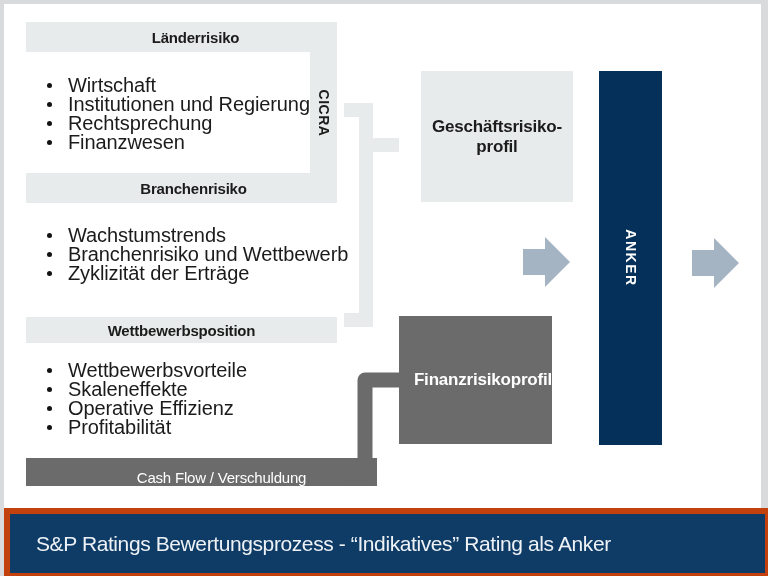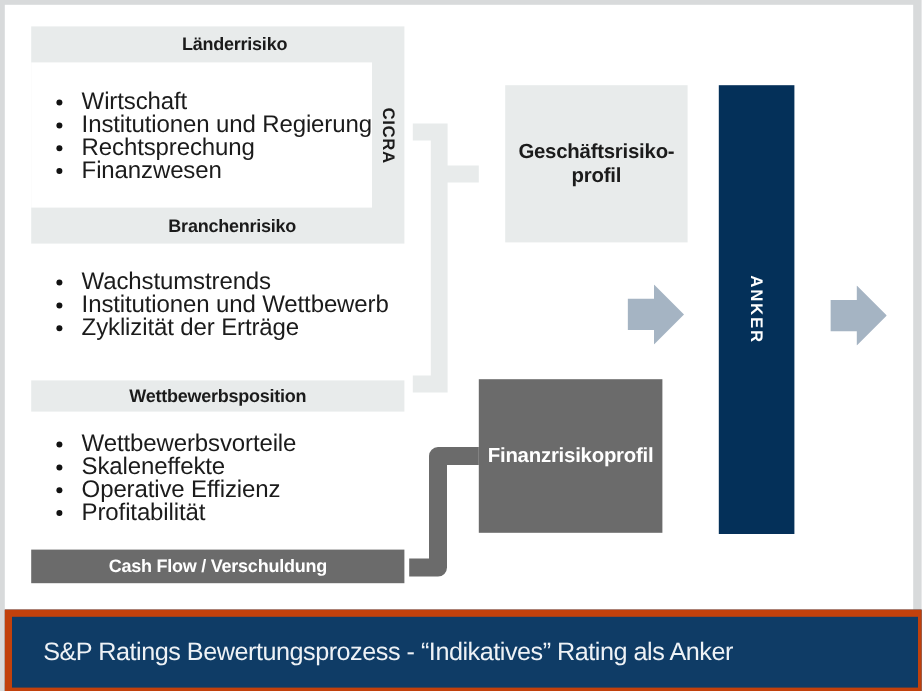--- a/index.html
+++ b/index.html
@@ -36,22 +36,22 @@
   .bar-header{
     display:flex;align-items:center;justify-content:center;
     font-weight:bold;font-size:15px;color:var(--text-dark);
     letter-spacing:-0.2px;
   }
   .hdr-country{left:40px;top:22px;width:311px;height:30px;}
   .hdr-industry{left:26px;top:173px;width:335px;height:30px;}
   .hdr-competitive{left:26px;top:317px;width:311px;height:26px;background:var(--light-panel);}
   .bar-dark{
     left:26px;top:458px;width:311px;height:28px;background:var(--dark-panel);
-    display:flex;align-items:center;justify-content:center;
-    font-weight:bold;font-size:15px;color:var(--text-white);letter-spacing:-0.2px;
+    display:flex;align-items:flex-end;justify-content:center;
+    font-weight:normal;font-size:15px;color:var(--text-white);letter-spacing:-0.2px;padding-left:40px;
   }
 
   
   .bullets{list-style:none;margin:0;padding:0;left:47px;}
   .bullets li{
     display:flex;align-items:center;height:19px;
     font-size:20px;color:var(--text-dark);letter-spacing:-0.1px;
   }
   .dot{
     width:5px;height:5px;border-radius:50%;
@@ -73,21 +73,21 @@
 
   
   .biz-box{
     left:421px;top:71px;width:152px;height:131px;background:var(--light-panel);
     display:flex;flex-direction:column;align-items:center;justify-content:center;
     font-weight:bold;font-size:17px;line-height:20px;color:var(--text-dark);
     text-align:center;letter-spacing:-0.2px;
   }
   .fin-box{
     left:399px;top:316px;width:153px;height:128px;background:var(--dark-panel);
-    display:flex;align-items:center;justify-content:center;
+    display:flex;align-items:center;justify-content:flex-end;
     font-weight:bold;font-size:17px;color:var(--text-white);letter-spacing:-0.2px;
   }
   .anchor-bar{left:599px;top:71px;width:63px;height:374px;background:var(--anchor-navy);}
 
   
   .svg-abs{position:absolute;display:block;}
   .bracket-stroke{stroke:var(--light-panel);stroke-width:14;fill:none;stroke-linecap:butt;stroke-linejoin:miter;}
   .conn-stroke{stroke:var(--dark-panel);stroke-width:15;fill:none;stroke-linecap:butt;stroke-linejoin:round;}
   .arrow-fill{fill:var(--arrow-blue-gray);}
 
@@ -151,21 +151,21 @@
 
   <ul class="bullets list-industry abs">
 
       <li class="bullet-row">
         <span class="dot"></span>
         <span class="bullet-text">Wachstumstrends</span>
       </li>
 
       <li class="bullet-row">
         <span class="dot"></span>
-        <span class="bullet-text">Institutionen und Wettbewerb</span>
+        <span class="bullet-text">Branchenrisiko und Wettbewerb</span>
       </li>
 
       <li class="bullet-row">
         <span class="dot"></span>
         <span class="bullet-text">Zyklizität der Erträge</span>
       </li>
     </ul>
 
   <div class="bar-header hdr-competitive abs">
     <span>Wettbewerbsposition</span>

